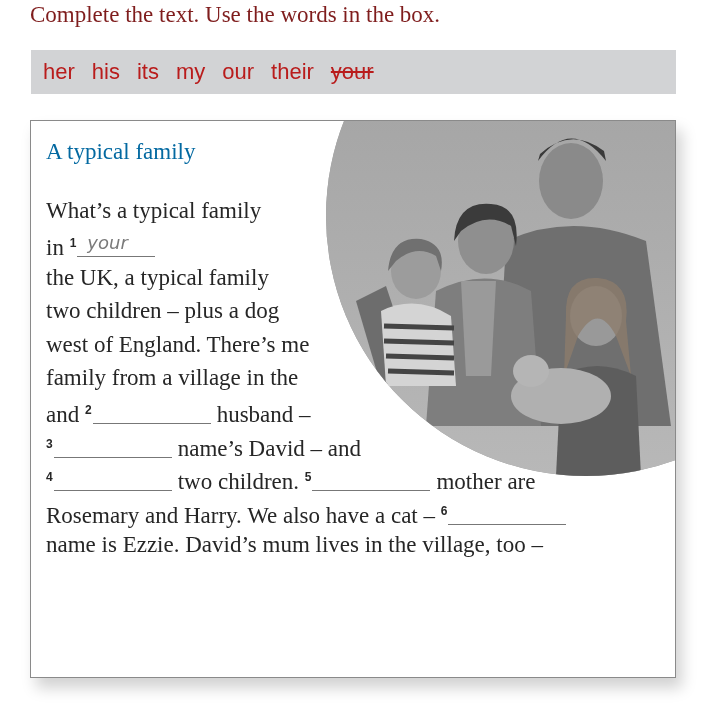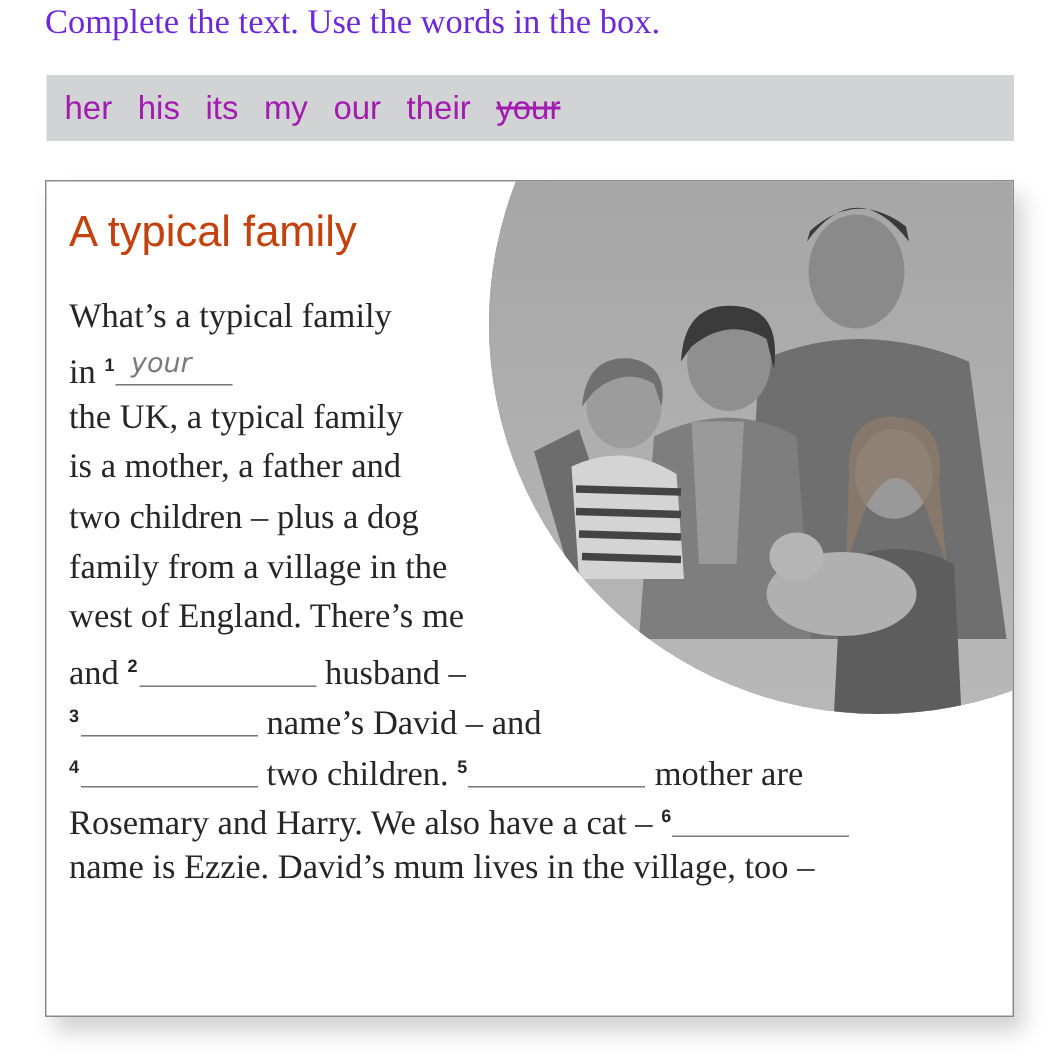--- a/index.html
+++ b/index.html
@@ -2,45 +2,45 @@
 <html><head>
   <meta charset="utf-8">
   <style>
     html, body { margin: 0; padding: 0; }
     body {
       width: 709px; height: 705px; background: #ffffff; position: relative;
       overflow: hidden; font-family: "DejaVu Serif", "Liberation Serif", serif; color: #262626;
     }
     .instruction {
       position: absolute; left: 30px; top: 2px;
-      font-family: "Liberation Serif", serif; font-size: 23px; color: #6d28d9;
+      font-family: "Liberation Serif", serif; font-size: 23px; color: #7f1d1d;
       letter-spacing: 0px;
     }
     .word-box {
       position: absolute; left: 31px; top: 50px; width: 645px; height: 44px;
       background: #d2d3d5; box-sizing: border-box; padding-left: 12px;
       display: flex; align-items: center;
-      font-family: "Liberation Sans", sans-serif; font-size: 22px; color: #a21caf;
+      font-family: "Liberation Sans", sans-serif; font-size: 22px; color: #b91c1c;
     }
     .word-box .word { margin-right: 17px; }
     .word-box .word.used { text-decoration: line-through; text-decoration-thickness: 1.5px; }
     .card {
       position: absolute; left: 30px; top: 120px; width: 646px; height: 558px;
       box-sizing: border-box; border: 1.5px solid #8a8a8a; background: #ffffff;
       box-shadow: 6px 10px 14px rgba(0,0,0,0.18); overflow: hidden;
     }
     .photo {
       position: absolute; left: 295px; top: -165px; width: 520px; height: 520px;
       border-radius: 50%; overflow: hidden;
       background: radial-gradient(ellipse at 60% 25%, #b9b9b9 0%, #a4a4a4 45%, #8d8d8d 100%);
     }
     .photo svg { position: absolute; left: 0; top: 0; }
     .heading {
       position: absolute; left: 15px; top: 18px;
-      font-family: Liberation Sans, sans-serif; font-size: 29px; color: #c2410c;
+      font-family: Liberation Serif, serif; font-size: 23px; color: #0369a1;
     }
     .text {
       position: absolute; left: 15px; top: 73px; width: 620px;
       font-family: "Liberation Serif", serif; font-size: 23px; line-height: 33.4px; color: #262626;
     }
     .line { white-space: nowrap; height: 33.4px; }
     .num { font-family: "Liberation Sans", sans-serif; font-weight: bold; font-size: 12px; vertical-align: 8px; margin-right: 1px; }
     .blank {
       display: inline-block; border-bottom: 1.3px solid #777; width: 118px; height: 20px;
       vertical-align: -2px; margin-right: 6px; position: relative;
@@ -106,24 +106,23 @@
   </div>
 
   <div class="heading">A typical family</div>
 
   <div class="text">
     <div class="line">What’s a typical family</div>
     <div class="line">
       <span>in </span><span class="num">1</span><span class="blank first"><span class="answer">your</span></span>
     </div>
     <div class="line">the UK, a typical family</div>
-    <div class="line">is a mother, a father and</div>
     <div class="line">two children – plus a dog</div>
+    <div class="line">west of England. There’s me</div>
     <div class="line">family from a village in the</div>
-    <div class="line">west of England. There’s me</div>
     <div class="line">
       <span>and </span><span class="num">2</span><span class="blank"></span><span>husband –</span>
     </div>
     <div class="line">
       <span class="num">3</span><span class="blank"></span><span>name’s David – and</span>
     </div>
     <div class="line">
       <span class="num">4</span><span class="blank"></span><span>two children. </span><span class="num">5</span><span class="blank"></span><span>mother are</span>
     </div>
     <div class="line">

